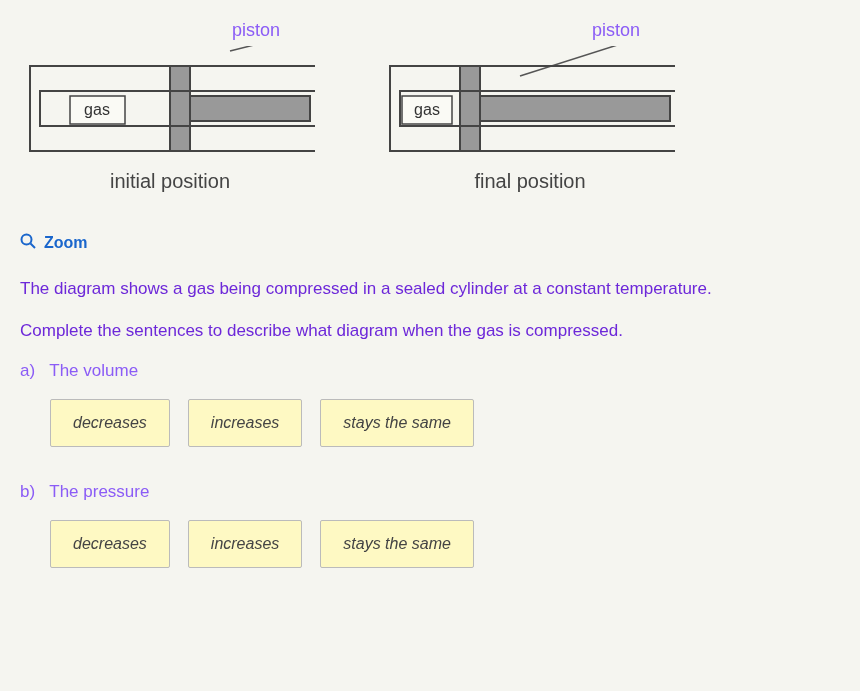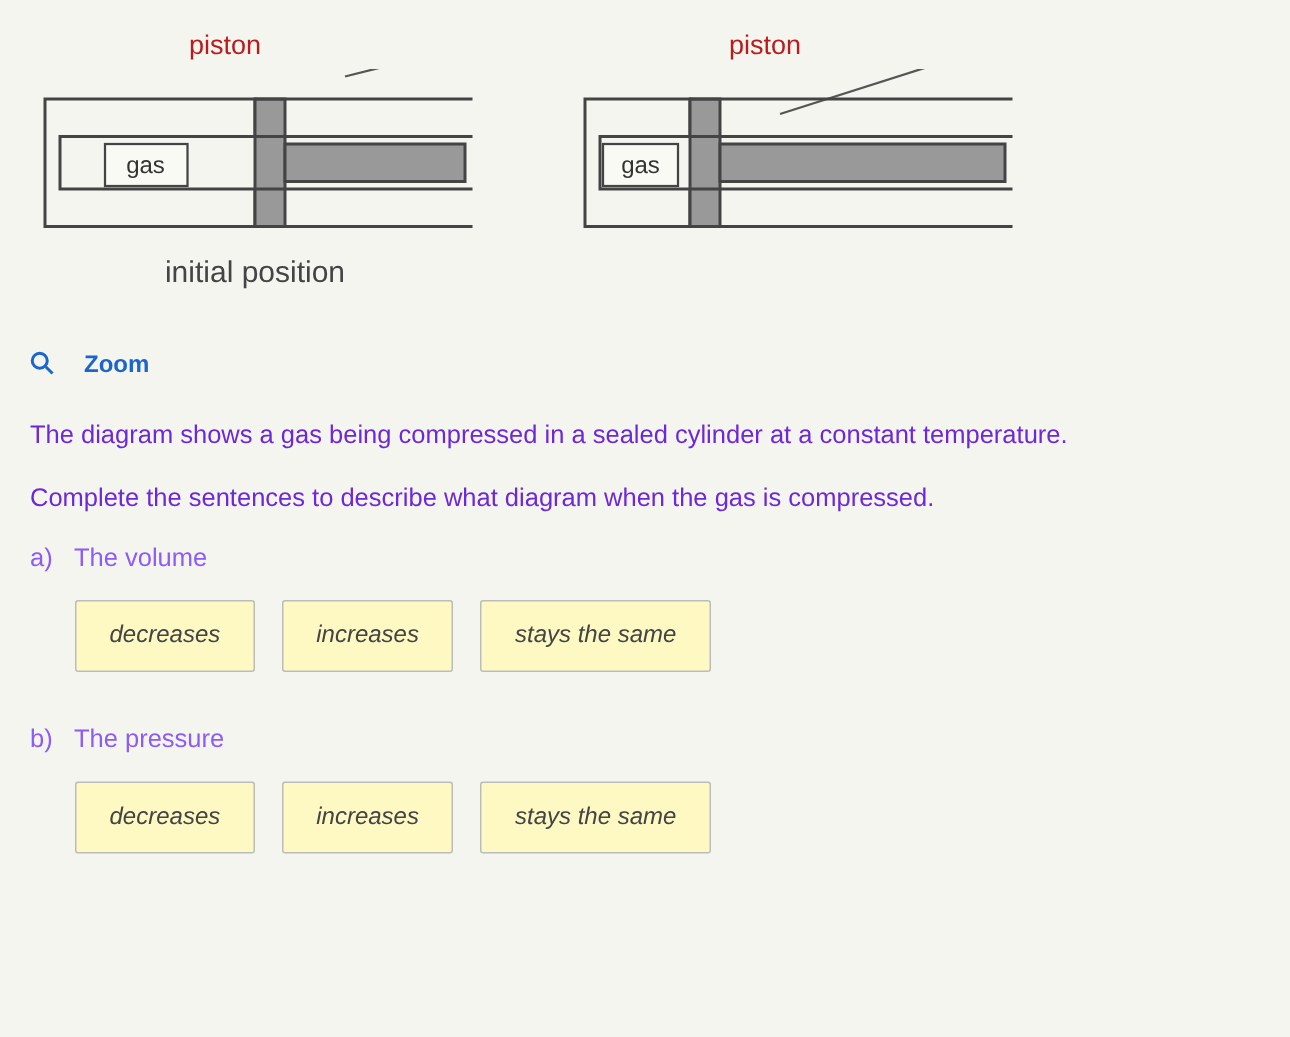--- a/index.html
+++ b/index.html
@@ -16,44 +16,44 @@
       gap: 60px;
       margin-bottom: 40px;
     }
     .diagram-col {
       display: flex;
       flex-direction: column;
       align-items: center;
     }
     .piston-label {
       font-size: 18px;
-      color: #b91c1c;
+      color: #8b5cf6;
       margin-bottom: 5px;
-      text-align: center;
+      text-align: right;
       width: 100%;
       padding-right: 40px;
     }
     .diagram-svg-wrap {
       position: relative;
     }
     .caption {
       font-size: 20px;
       color: #444;
       margin-top: 10px;
       text-align: center;
       width: 100%;
     }
     .zoom-link {
       color: #1a66cc;
       font-weight: bold;
       font-size: 16px;
       margin-bottom: 25px;
       display: flex;
       align-items: center;
-      gap: 20px;
+      gap: 8px;
       cursor: pointer;
     }
     .zoom-icon { font-size: 14px; }
     .prompt {
       font-size: 17px;
       color: #6d28d9;
       margin-bottom: 18px;
       line-height: 1.4;
     }
     .question-label {
@@ -122,20 +122,21 @@
 
         <line x1="80" y1="20" x2="295" y2="20" stroke="#444" stroke-width="2"></line>
         <line x1="80" y1="105" x2="295" y2="105" stroke="#444" stroke-width="2"></line>
         <line x1="80" y1="45" x2="295" y2="45" stroke="#444" stroke-width="2"></line>
         <line x1="80" y1="80" x2="295" y2="80" stroke="#444" stroke-width="2"></line>
 
         <rect x="22" y="50" width="50" height="28" fill="#fafaf5" stroke="#444" stroke-width="1.5"></rect>
         <text x="47" y="69" text-anchor="middle" font-size="16" fill="#333" font-family="Arial">gas</text>
       </svg>
     </div>
+    <div class="caption">final position</div>
   </div>
 
 </div>
 
 <div class="zoom-link">
   <span class="zoom-icon">
     <svg width="16" height="16" viewBox="0 0 16 16">
       <circle cx="6.5" cy="6.5" r="5" fill="none" stroke="#1a66cc" stroke-width="2"></circle>
       <line x1="10.5" y1="10.5" x2="15" y2="15" stroke="#1a66cc" stroke-width="2"></line>
     </svg>

